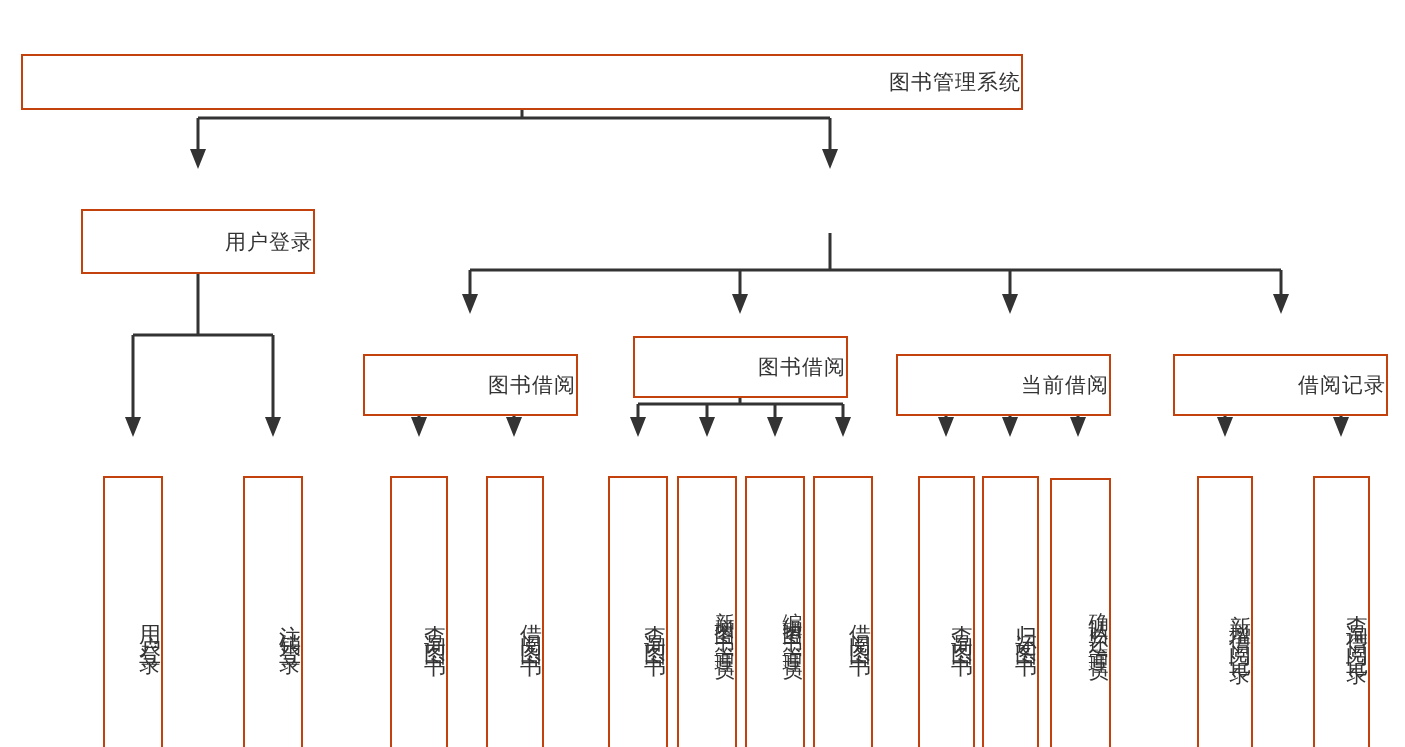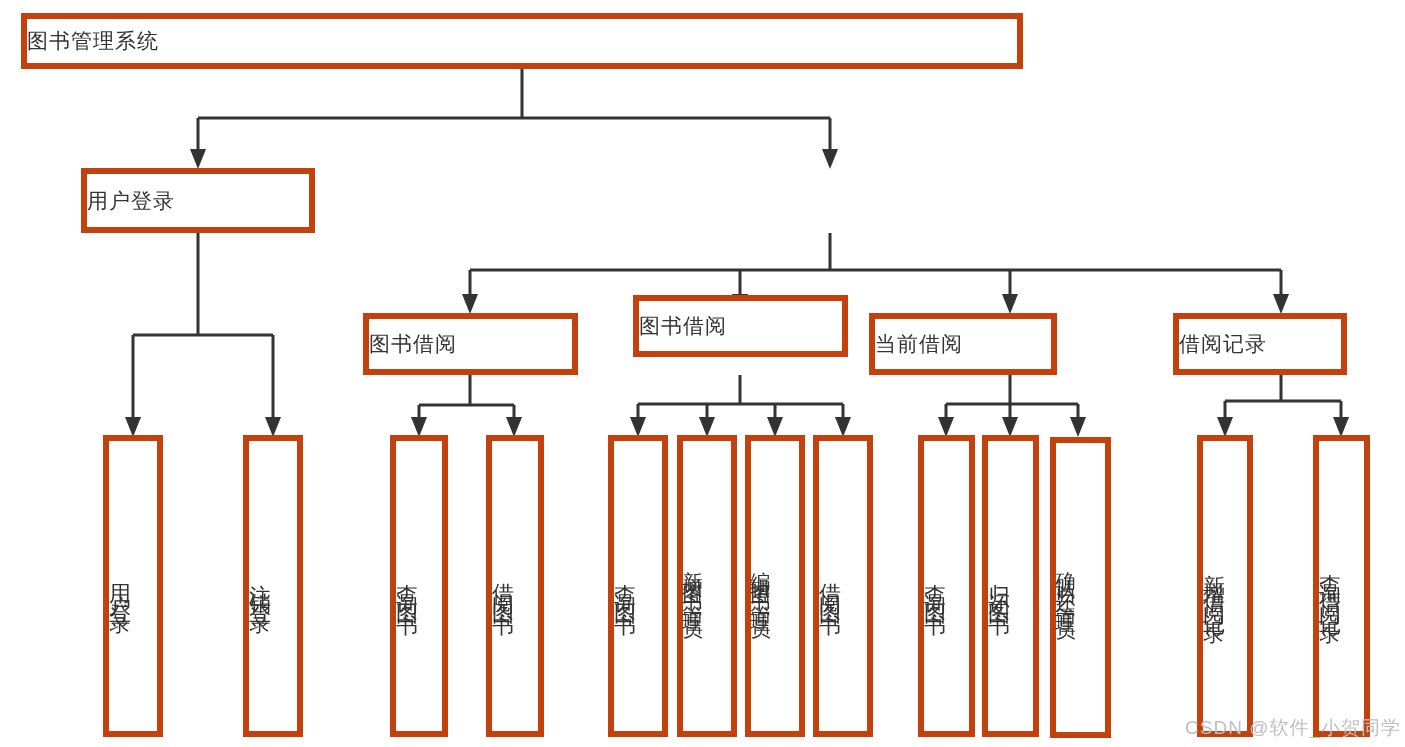--- a/index.html
+++ b/index.html
@@ -2,22 +2,22 @@
 <html><head>
 <meta charset="utf-8">
 <style>
   html,body{margin:0;padding:0;background:#ffffff;}
   .stage{
     position:relative;width:1405px;height:747px;background:#ffffff;
     font-family:"Liberation Sans","DejaVu Sans",sans-serif;overflow:hidden;color:#333333;
   }
   svg.wires{position:absolute;left:0;top:0;z-index:1;}
   .box{
-    position:absolute;background:#ffffff;border:6px solid #c2410c;box-sizing:border-box;
-    display:flex;align-items:center;justify-content:flex-start;z-index:2;
+    position:absolute;background:#ffffff;border:2px solid #c2410c;box-sizing:border-box;
+    display:flex;align-items:center;justify-content:flex-end;z-index:2;margin-top:41px;
   }
   .lvl .lbl{font-size:21px;letter-spacing:1px;white-space:nowrap;}
   .leaf .vtext{
     writing-mode:vertical-rl;text-orientation:mixed;
     font-size:22px;letter-spacing:10px;line-height:1;
   }
   .leaf .vtext.long{font-size:20px;letter-spacing:7px;}
   .watermark{
     position:absolute;right:4px;top:715px;z-index:3;
     font-size:19px;letter-spacing:1px;color:#bfbfbf;white-space:nowrap;
@@ -68,24 +68,24 @@
   <div class="box lvl" style="left:81px;top:168px;width:234px;height:65px">
     <span class="lbl">用户登录</span>
   </div>
 
   <div class="box lvl" style="left:363px;top:313px;width:215px;height:62px">
     <span class="lbl">图书借阅</span>
   </div>
   <div class="box lvl" style="left:633px;top:295px;width:215px;height:62px">
     <span class="lbl">图书借阅</span>
   </div>
-  <div class="box lvl" style="left:869px;top:313px;width:188px;height:62px">
+  <div class="box lvl" style="left:896px;top:313px;width:215px;height:62px">
     <span class="lbl">当前借阅</span>
   </div>
-  <div class="box lvl" style="left:1173px;top:313px;width:174px;height:62px">
+  <div class="box lvl" style="left:1173px;top:313px;width:215px;height:62px">
     <span class="lbl">借阅记录</span>
   </div>
 
   <div class="box leaf" style="left:103px;top:435px;width:60px;height:302px">
     <span class="vtext">用户登录</span>
   </div>
   <div class="box leaf" style="left:243px;top:435px;width:60px;height:302px">
     <span class="vtext">注销登录</span>
   </div>
 
@@ -119,15 +119,14 @@
     <span class="vtext long">确认归还（管理员）</span>
   </div>
 
   <div class="box leaf" style="left:1197px;top:435px;width:56px;height:302px">
     <span class="vtext">新增借阅记录</span>
   </div>
   <div class="box leaf" style="left:1313px;top:435px;width:57px;height:302px">
     <span class="vtext">查询借阅记录</span>
   </div>
 
-  <div class="watermark">CSDN @软件_小贺同学</div>
 
 </div>
 
 </body></html>

